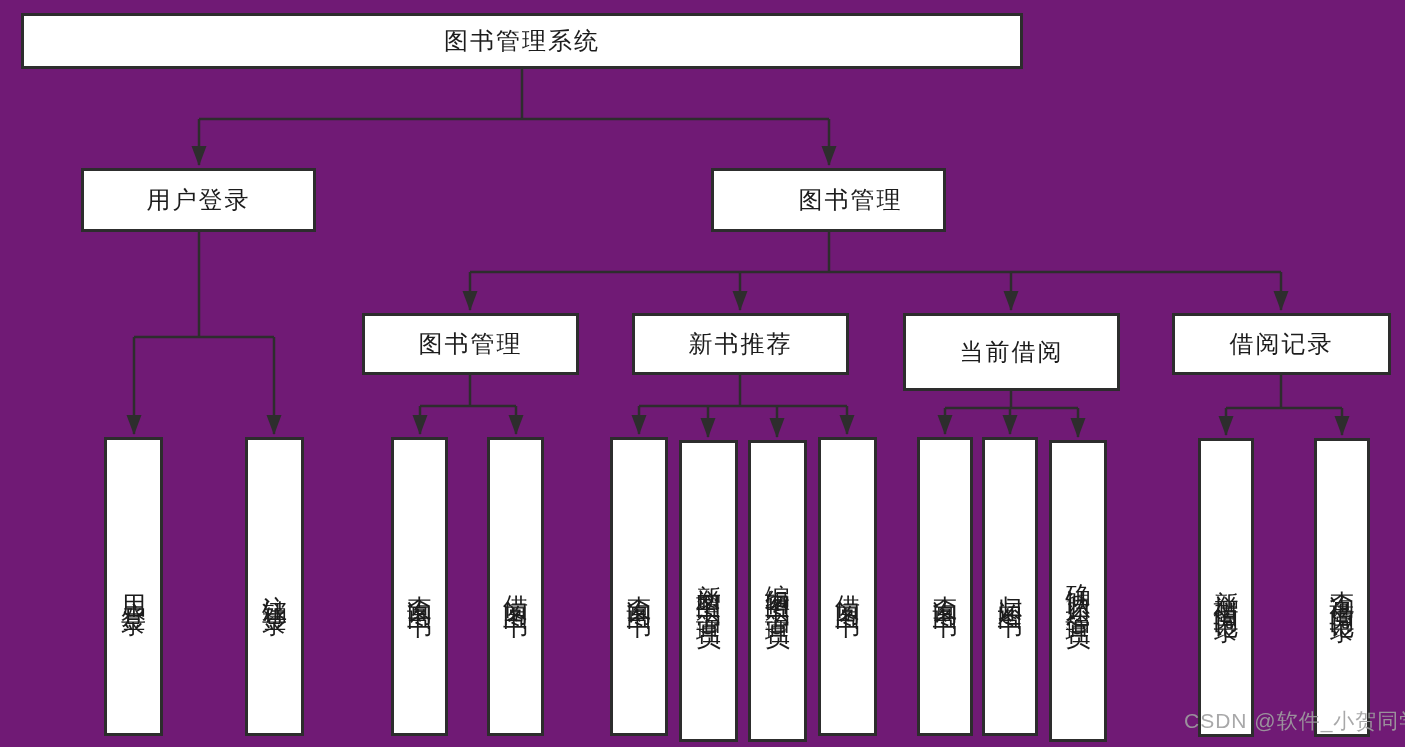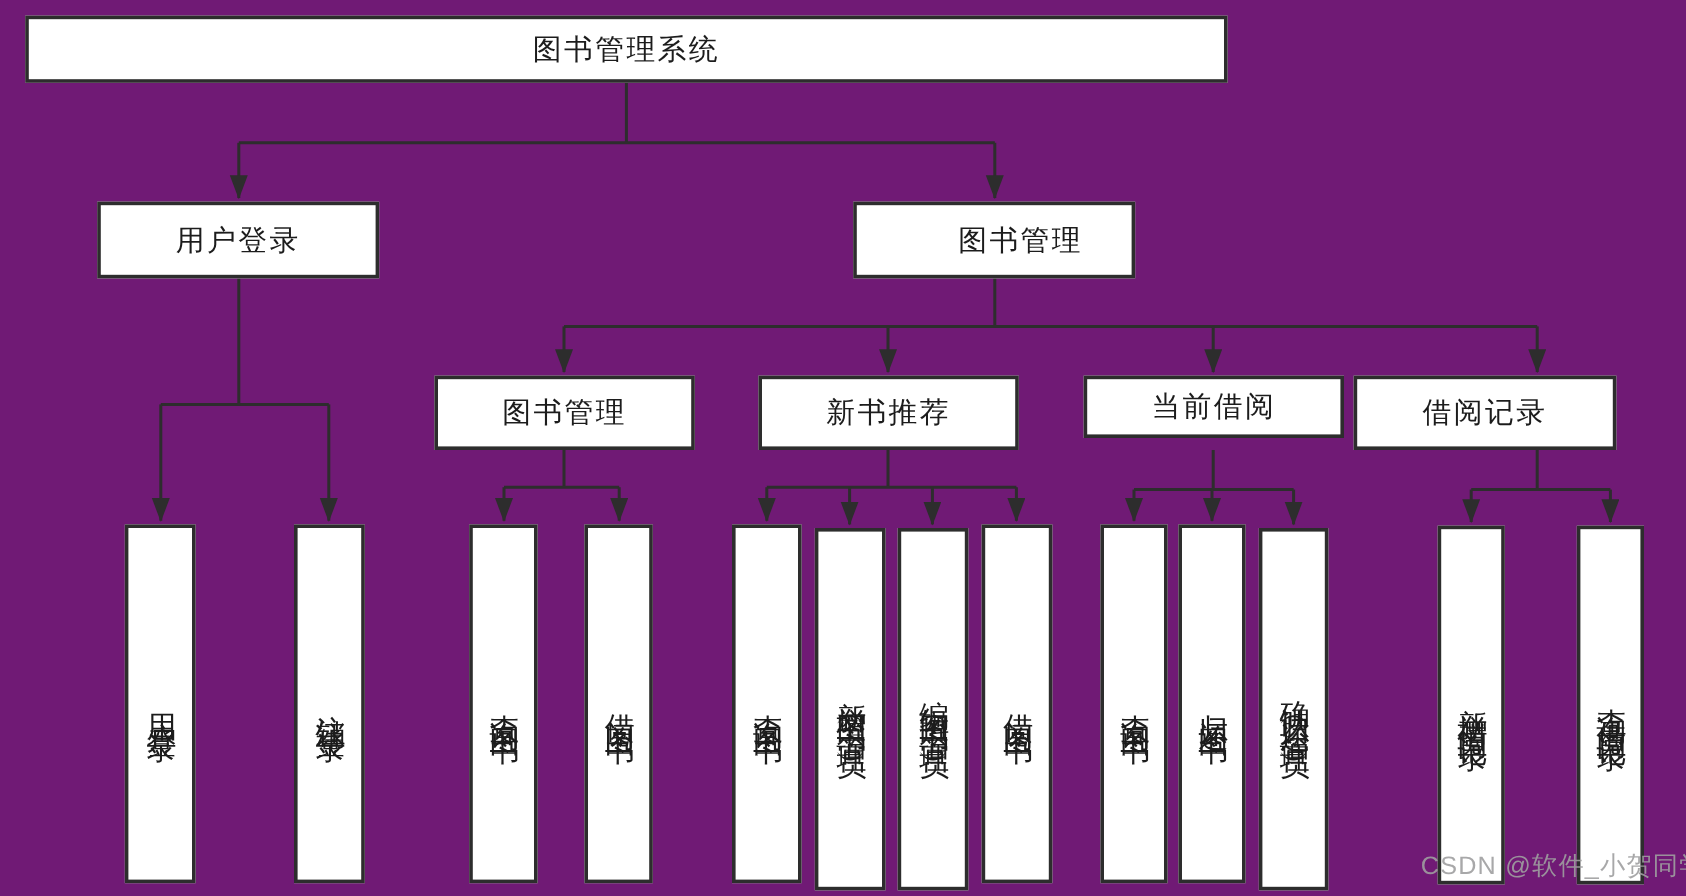--- a/index.html
+++ b/index.html
@@ -113,22 +113,22 @@
     </g>
   </svg>
 
   <div class="node h" style="left:21px; top:13px; width:1002px; height:56px;">图书管理系统</div>
 
   <div class="node h" style="left:81px; top:168px; width:235px; height:64px;">用户登录</div>
   <div class="node h" style="left:711px; top:168px; width:235px; height:64px;padding-left:44px;">图书管理</div>
 
   <div class="node h" style="left:362px; top:313px; width:217px; height:62px;">图书管理</div>
   <div class="node h" style="left:632px; top:313px; width:217px; height:62px;">新书推荐</div>
-  <div class="node h" style="left:903px; top:313px; width:217px; height:52px;">当前借阅</div>
-  <div class="node h" style="left:1128px; top:313px; width:219px; height:62px;">借阅记录</div>
+  <div class="node h" style="left:903px; top:313px; width:217px; height:78px;">当前借阅</div>
+  <div class="node h" style="left:1172px; top:313px; width:219px; height:62px;">借阅记录</div>
 
   <div class="node v" style="left:104px; top:437px; width:59px; height:299px;">
     <span class="vlabel">用户登录</span>
   </div>
   <div class="node v" style="left:245px; top:437px; width:59px; height:299px;">
     <span class="vlabel">注销登录</span>
   </div>
 
   <div class="node v" style="left:391px; top:437px; width:57px; height:299px;">
     <span class="vlabel">查询图书</span>

